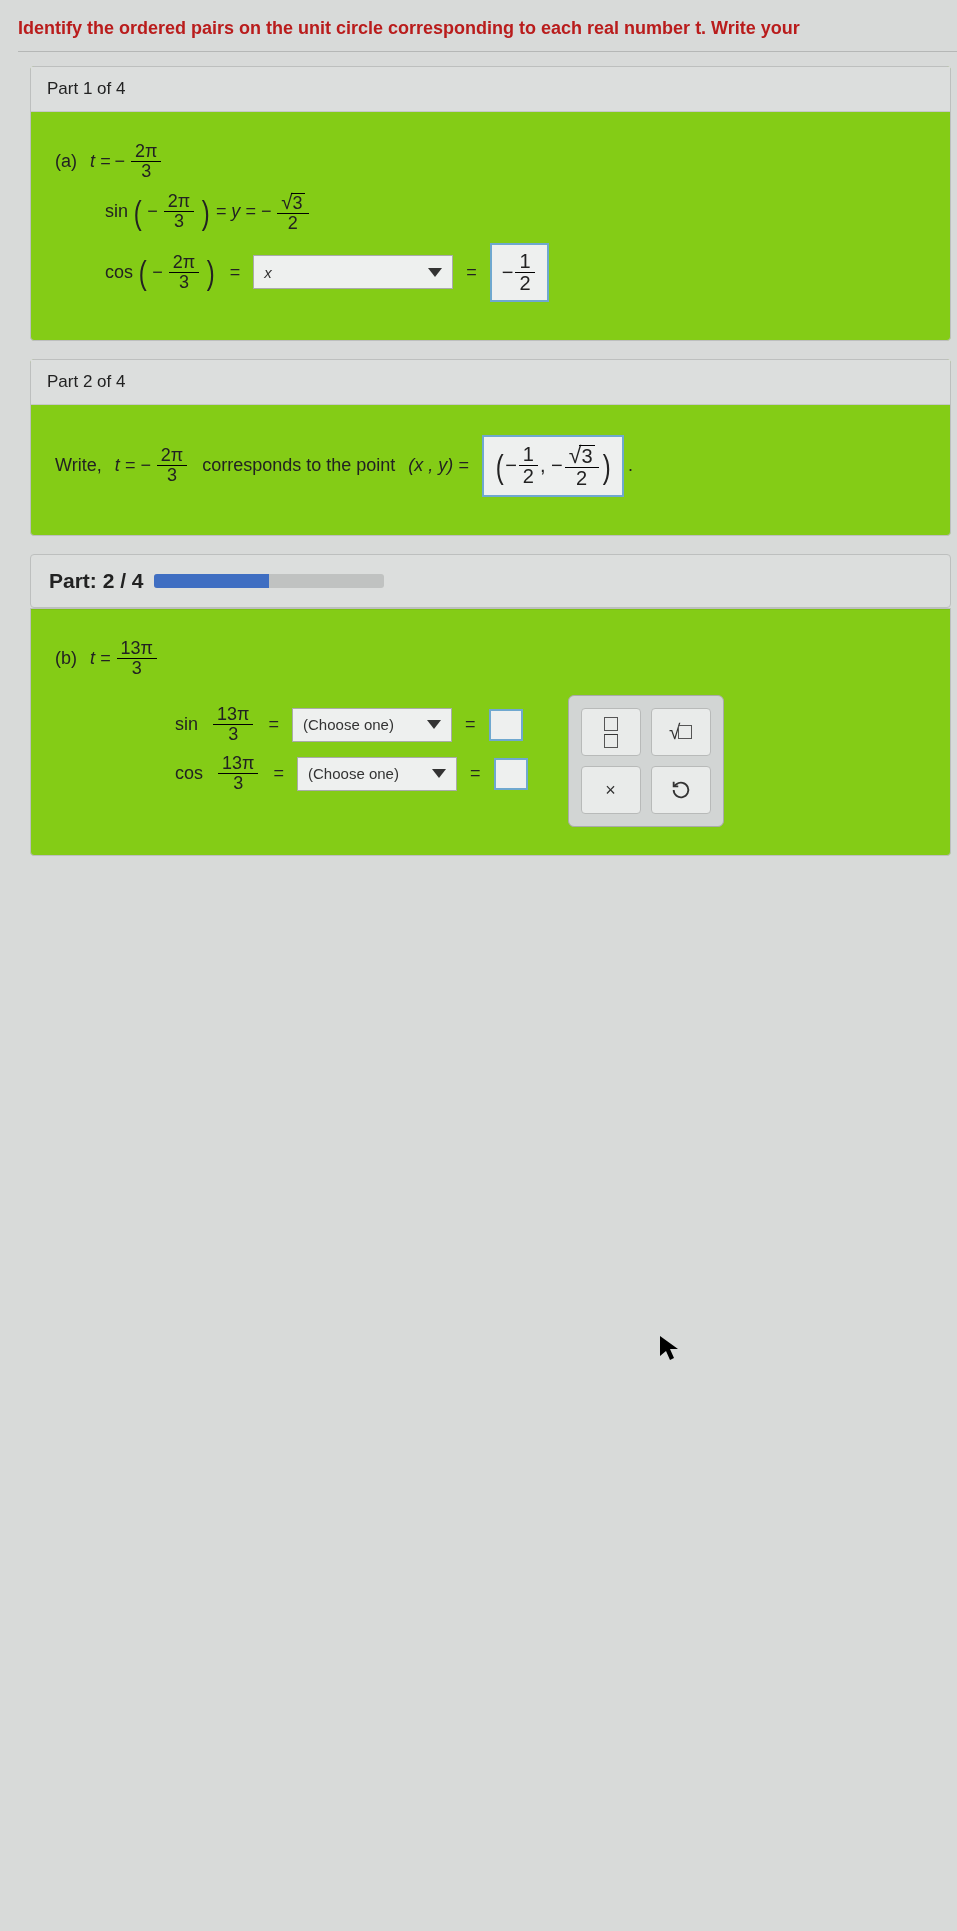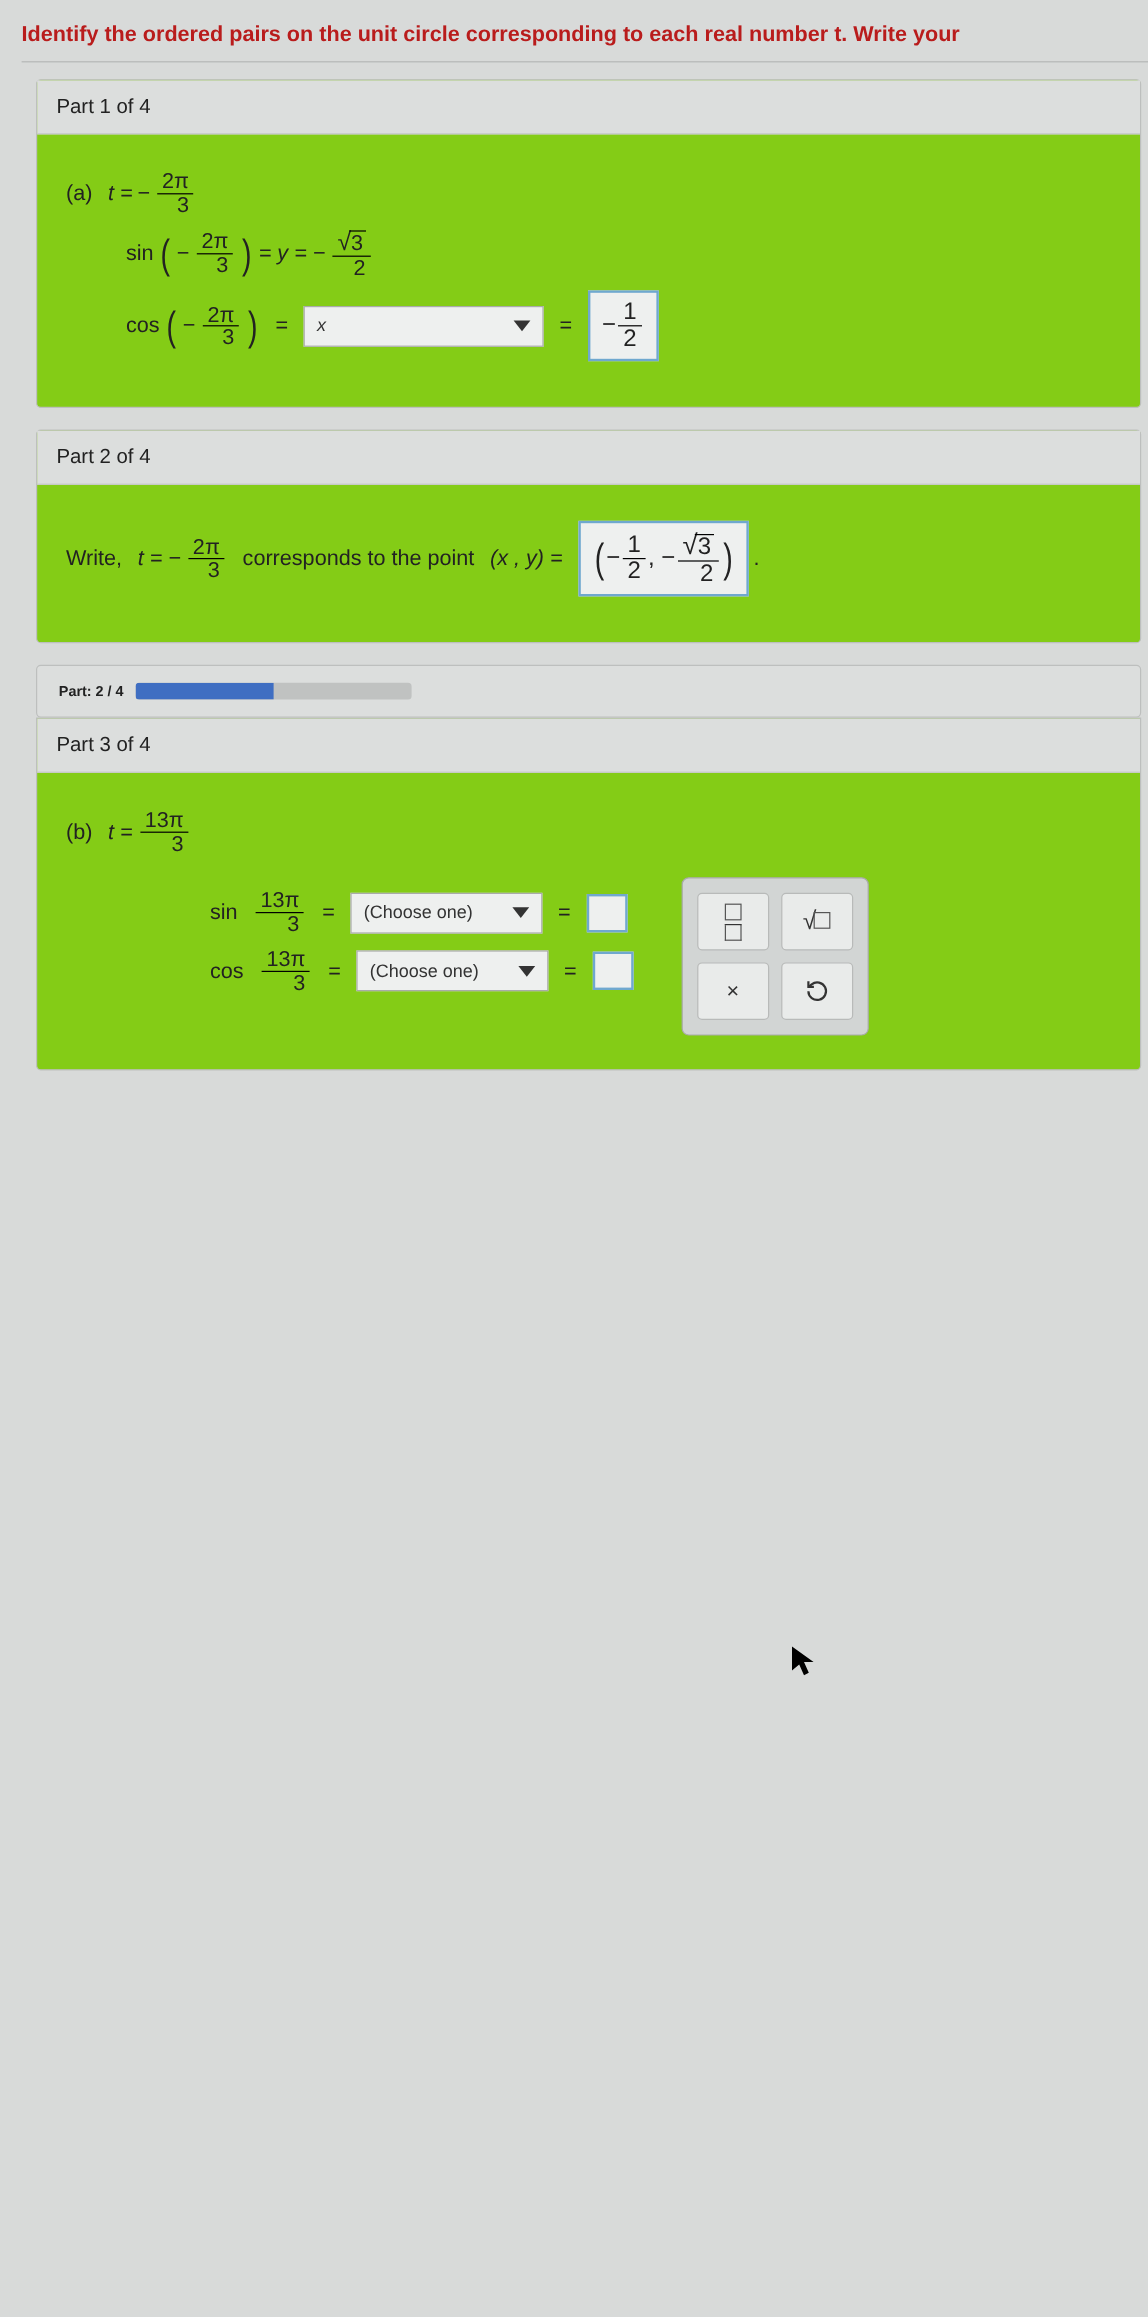--- a/index.html
+++ b/index.html
@@ -33,21 +33,21 @@
   }
   .card-body {
     padding: 20px 24px 28px 24px;
     font-size: 18px;
   }
   .card-body.center { padding-left: 90px; }
 
   
   .frac {
     display: inline-block;
-    text-align: right;
+    text-align: center;
     vertical-align: middle;
     line-height: 1.05;
     margin: 0 2px;
   }
   .frac .num { display: block; padding: 0 4px; }
   .frac .den { display: block; border-top: 1.5px solid #000; padding: 0 4px; }
   .sqrt { display:inline-block; }
   .sqrt .radix { font-size: 1.15em; }
   .sqrt .radicand { border-top: 1.5px solid #000; padding: 0 2px; display:inline-block; margin-left:-2px;}
 
@@ -70,21 +70,21 @@
     border:2px solid #6fa8cf; background:#eef0ef; vertical-align:middle;
   }
   .boxed {
     display:inline-flex; align-items:center; justify-content:center;
     border:2px solid #6fa8cf; padding:6px 10px; background:#eef0ef;
     font-size:20px;
   }
   .paren { font-size: 34px; line-height:1; vertical-align:middle; display:inline-block; transform: scaleX(.7);}
   .progress-row {
     display:flex; align-items:center; gap:10px;
-    padding: 14px 18px; font-size:12px; font-weight:bold;
+    padding: 14px 18px; font-size:21px; font-weight:bold;
     background:#dcdedd; border-bottom:1px solid #c6c8c7;
     margin: 14px 6px 0 12px; border:1px solid #bdbfbe; border-radius:4px;
   }
   .progress-bar {
     flex: 0 0 230px; height:14px; background:#c0c2c1; border-radius:3px; overflow:hidden;
   }
   .progress-fill { height:100%; background:#3f6ec2; }
 
   
   .toolbox {
@@ -207,21 +207,20 @@
 
 <div class="progress-row">
   <span>Part: 2 / 4</span>
   <div class="progress-bar">
     <div class="progress-fill" style="width:50%"></div>
   </div>
 </div>
 
 
 <div class="card" style="margin-top:0;border-top-left-radius:0;border-top-right-radius:0;">
-  <div class="card-header">Part 3 of 4</div>
   <div class="card-body">
     <div class="row">
       <span>(b)</span>&nbsp;
       <span class="lbl">t =</span>
       <span class="frac">
         <span class="num">13π</span>
         <span class="den">3</span>
       </span>
     </div>
 

